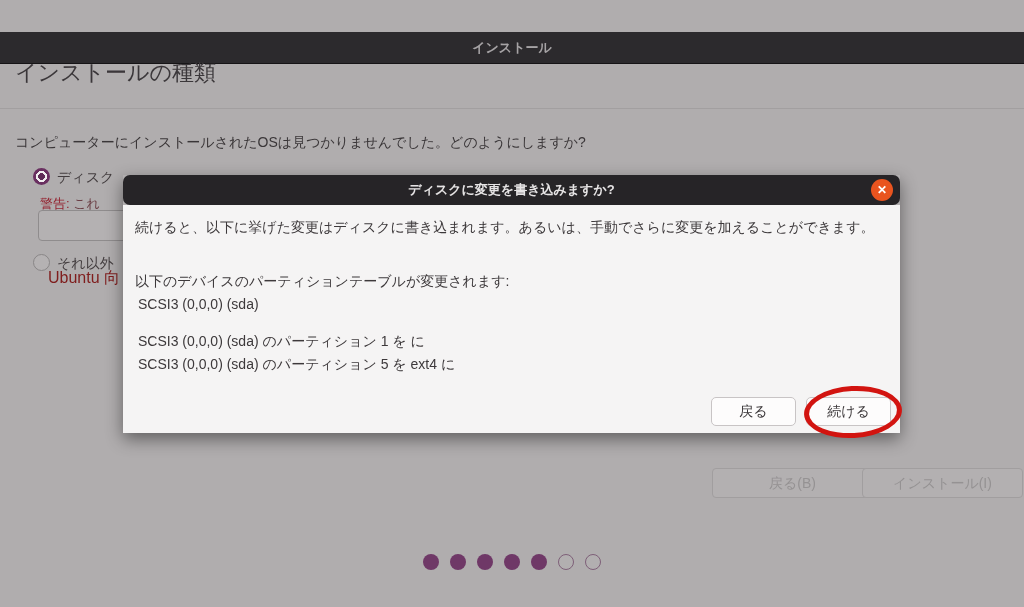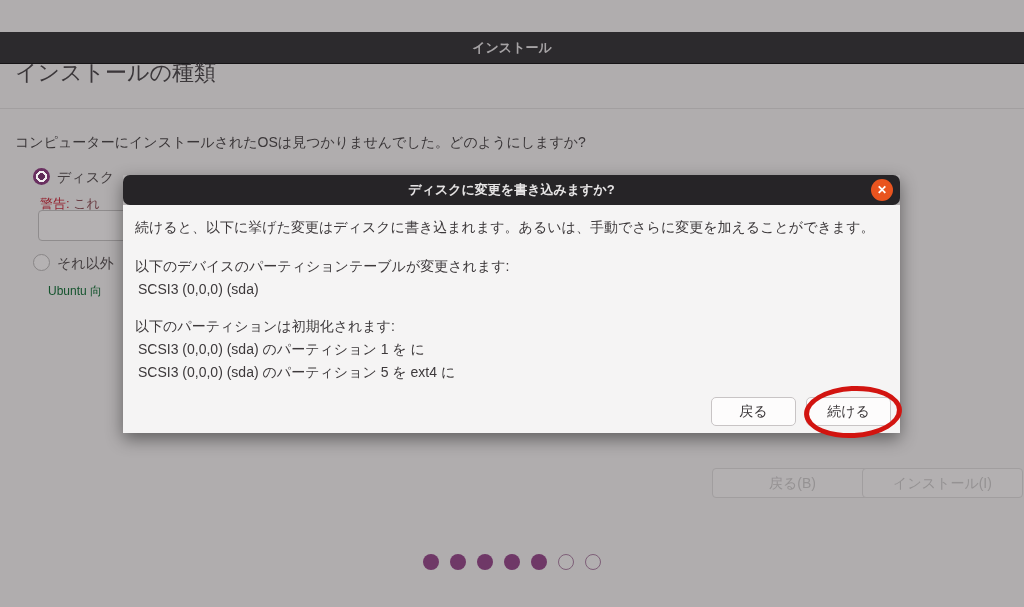--- a/index.html
+++ b/index.html
@@ -54,22 +54,22 @@
   .warning-text { color: #6b3f45; }
 
   .advanced-button {
     position: absolute; left: 38px; top: 210px;
     width: 130px; height: 31px;
     background: #b4b1b2; border: 1px solid #8f8c8d; border-radius: 4px;
     font-size: 14px; color: #3e3a3c;
     text-align: right; padding-left: 12px; line-height: 29px;
   }
   .option-sublabel {
-    position: absolute; left: 48px; top: 283px;
-    font-size: 12px; color: #14532d;
+    position: absolute; left: 48px; top: 268px;
+    font-size: 16px; color: #7f1d1d;
   }
 
   .bottom-button {
     position: absolute; top: 468px; height: 30px; width: 161px;
     background: #b3b0b1; border: 1px solid #a19e9f; border-radius: 4px;
     font-size: 14px; color: #959293; text-align: center; line-height: 28px;
   }
   #back-window-button { left: 712px; }
   #install-button { left: 862px; }
 
@@ -99,21 +99,21 @@
     width: 22px; height: 22px; border-radius: 50%;
     background: #e9541f; border: none;
     color: #ffffff; font-size: 12px; font-weight: bold;
     line-height: 22px; text-align: center; padding: 0;
   }
   .dialog-body {
     position: relative; height: 228px; background: #f5f4f4;
     padding: 11px 12px 0 12px;
     font-size: 14px; color: #3d393b; line-height: 23px;
   }
-  .dlg-p1 { margin-bottom: 16px; }
+  .dlg-p1 { margin-bottom: 31px; }
   .dlg-group { margin-bottom: 14px; }
   .dlg-indent { padding-left: 3px; }
   .dialog-buttons {
     position: absolute; right: 9px; bottom: 7px;
     display: flex; gap: 10px;
   }
   .dialog-button {
     min-width: 85px; height: 29px; padding: 0 0;
     background: #fdfcfc; border: 1px solid #c8c4c5; border-radius: 5px;
     font-size: 14px; color: #3d393b;
@@ -173,21 +173,20 @@
       <span class="dialog-title">ディスクに変更を書き込みますか?</span>
       <button class="dialog-close">✕</button>
     </div>
     <div class="dialog-body">
       <div class="dlg-p1">続けると、以下に挙げた変更はディスクに書き込まれます。あるいは、手動でさらに変更を加えることができます。</div>
       <div class="dlg-group">
         <div>以下のデバイスのパーティションテーブルが変更されます:</div>
         <div class="dlg-indent">SCSI3 (0,0,0) (sda)</div>
       </div>
       <div class="dlg-group">
-        <div>以下のパーティションは初期化されます:</div>
         <div class="dlg-indent">SCSI3 (0,0,0) (sda) のパーティション 1 を に</div>
         <div class="dlg-indent">SCSI3 (0,0,0) (sda) のパーティション 5 を ext4 に</div>
       </div>
       <div class="dialog-buttons">
         <button class="dialog-button">戻る</button>
         <button class="dialog-button">続ける</button>
       </div>
     </div>
   </div>
 

